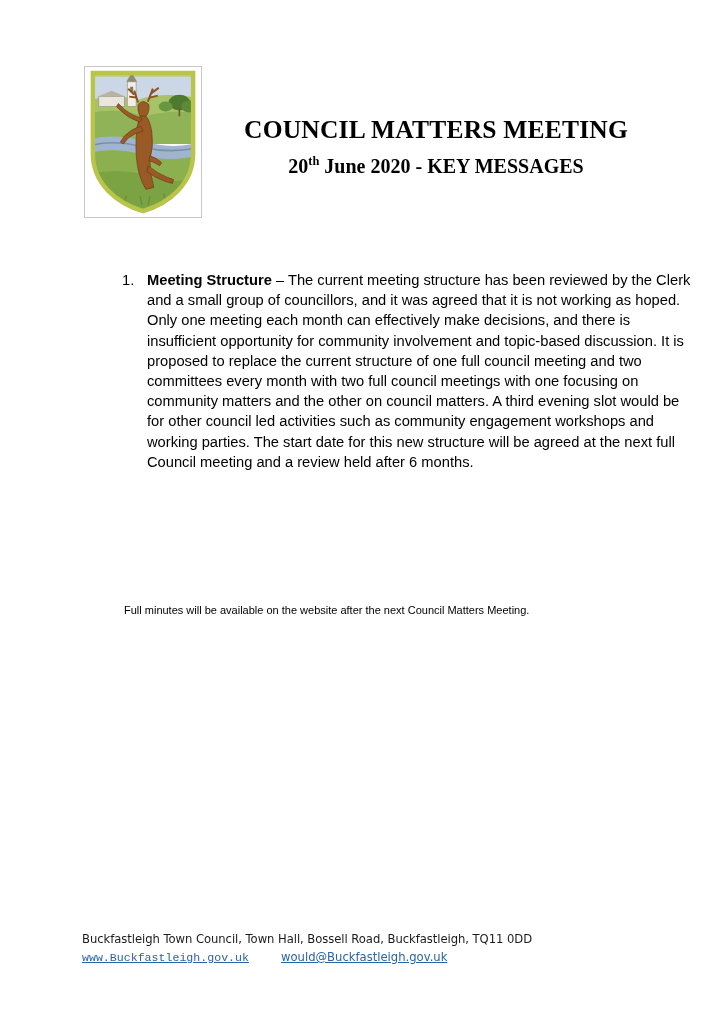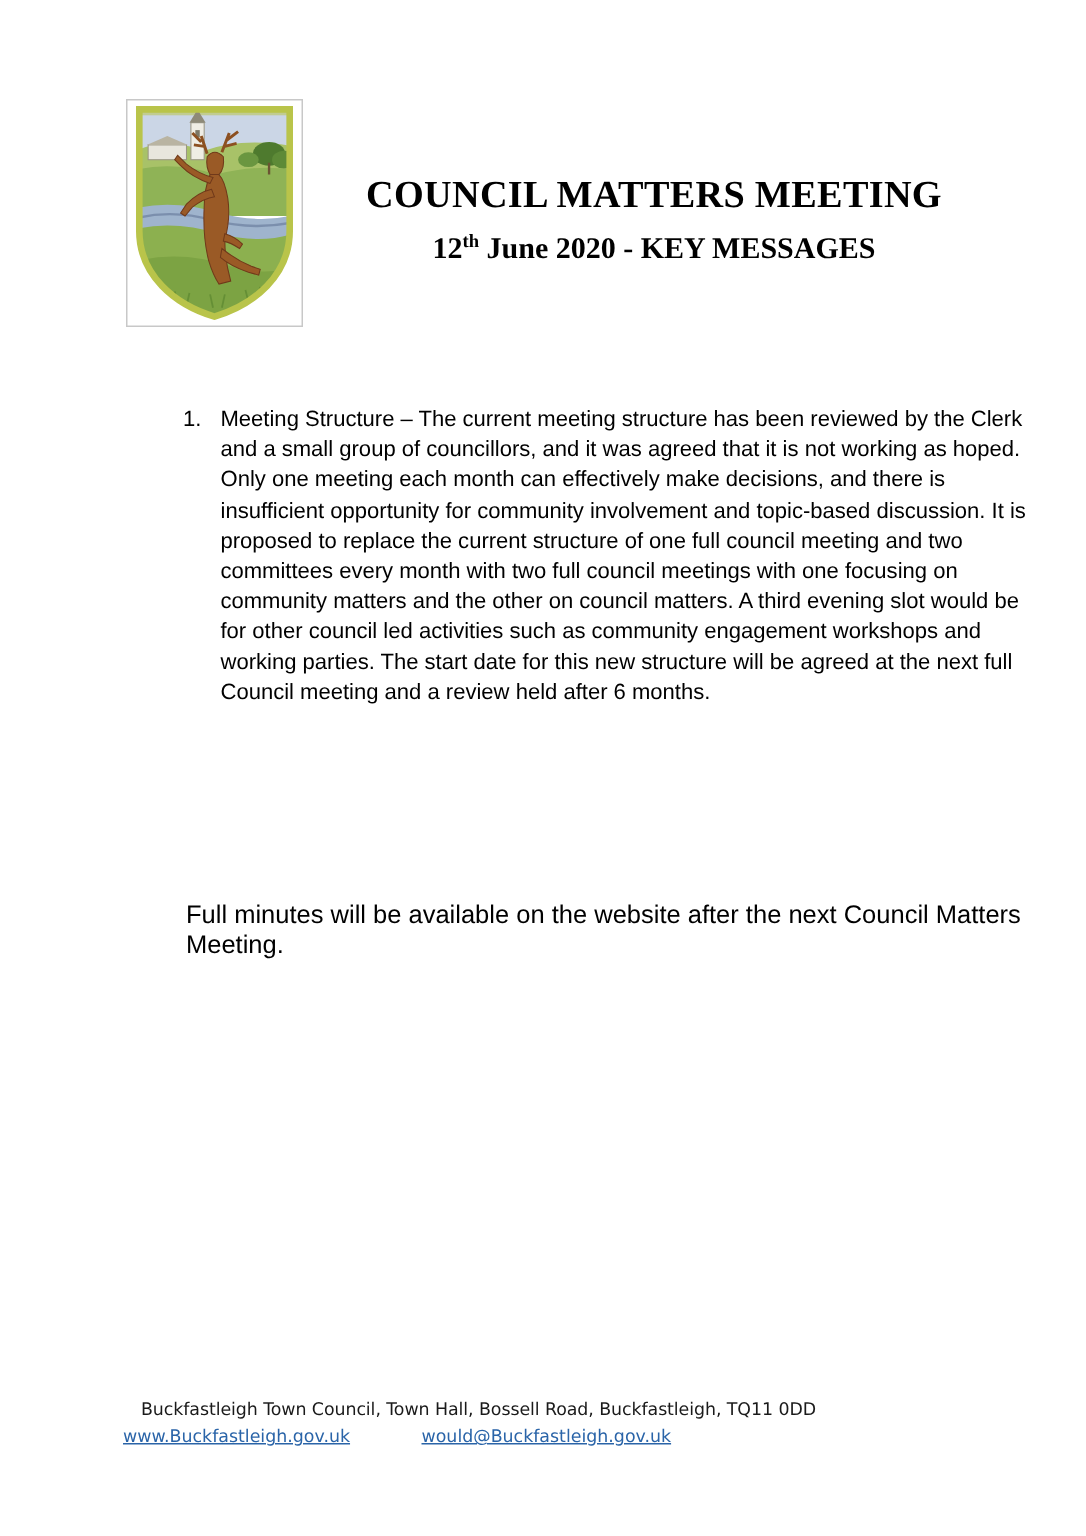--- a/index.html
+++ b/index.html
@@ -104,48 +104,47 @@
 
   .num-marker {
     position: absolute;
     left: 0;
     top: 0;
     font-size: 14.7px;
     line-height: 20.2px;
   }
 
   .item-lead {
-    font-weight: normal;
+    font-weight: bold;
   }
 
   .closing-note {
     position: absolute;
     top: 600px;
     left: 94px;
     width: 580px;
-    font-size: 17px;
+    font-size: 11px;
     line-height: 20.2px;
   }
 
   
   .footer-block {
     position: absolute;
     left: 52px;
     top: 931px;
     width: 620px;
     font-family: "DejaVu Sans", sans-serif;
     font-size: 11.6px;
     line-height: 17px;
     color: #1a1a1a;
   }
 
   .footer-address {
     white-space: nowrap;
     letter-spacing: -0.05px;
-    margin-left: 12px;
   }
 
   .footer-links {
     position: relative;
     height: 17px;
     margin-top: 1px;
   }
 
   .footer-link {
     position: absolute;
@@ -235,34 +234,34 @@
           </g>
         </g>
 
         <path d="M8 6 H110 V88 C110 118 86 138 59 146 C32 138 8 118 8 88 Z" fill="none" stroke="#b9c44a" stroke-width="4.5"></path>
       </svg>
     </div>
 
     <div class="title-wrap">
       <div class="doc-title">COUNCIL MATTERS MEETING</div>
       <div class="doc-subtitle">
-        <span>12</span><span class="ord">th</span><span> June 2020 - KEY MESSAGES</span>
+        <span>20</span><span class="ord">th</span><span> June 2020 - KEY MESSAGES</span>
       </div>
     </div>
   </div>
 
   <div class="body-block">
     <div class="num-item">
       <span class="num-marker">1.</span><span class="item-lead">Meeting Structure</span><span> – The current meeting structure has been reviewed by the Clerk and a small group of councillors, and it was agreed that it is not working as hoped.  Only one meeting each month can effectively make decisions, and there is insufficient opportunity for community involvement and topic-based discussion.  It is proposed to replace the current structure of one full council meeting and two committees every month with two full council meetings with one focusing on community matters and the other on council matters.  A third evening slot would be for other council led activities such as community engagement workshops and working parties.  The start date for this new structure will be agreed at the next full Council meeting and a review held after 6 months.</span>
     </div>
   </div>
 
   <div class="closing-note">Full minutes will be available on the website after the next Council Matters Meeting.</div>
 
   <div class="footer-block">
     <div class="footer-address">Buckfastleigh Town Council, Town Hall, Bossell Road, Buckfastleigh, TQ11 0DD</div>
     <div class="footer-links">
-      <span class="footer-link site" style="color: rgb(42, 100, 168);">www.Buckfastleigh.gov.uk</span>
+      <span class="footer-link site" style="color: rgb(42, 100, 168); font-family: Liberation Mono, monospace;">www.Buckfastleigh.gov.uk</span>
       <span class="footer-link email" style="color: rgb(42, 100, 168);">would@Buckfastleigh.gov.uk</span>
     </div>
   </div>
 
 </div>
 
 </body></html>

